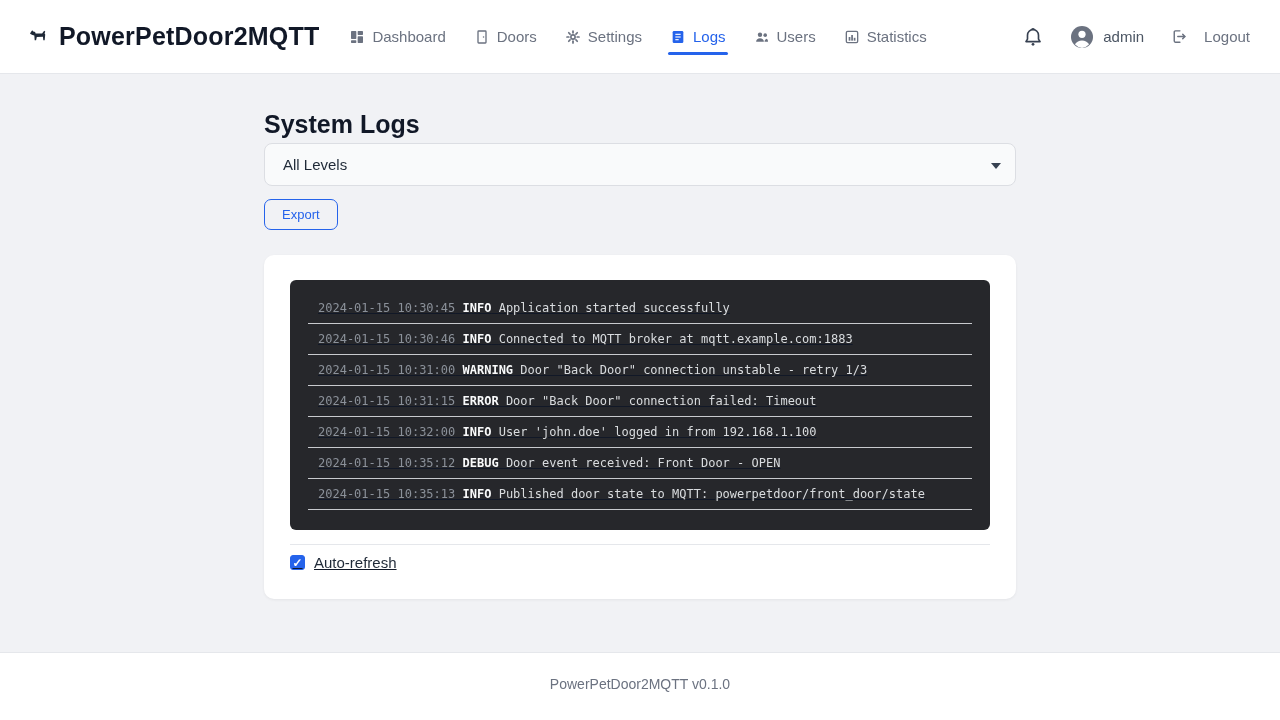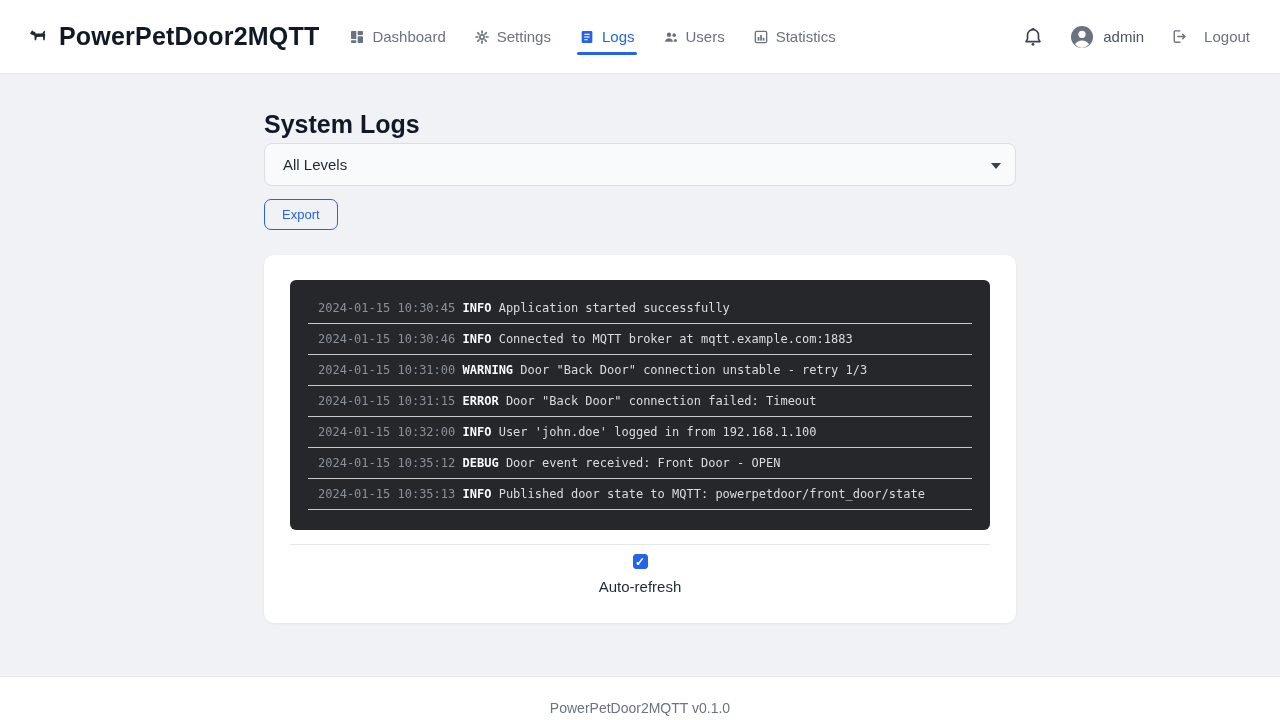--- a/index.html
+++ b/index.html
@@ -109,20 +109,21 @@
     font-family: "Liberation Sans", sans-serif;
   }
 
   
   .log-card {
     margin-top: 25px;
     background: #ffffff;
     border-radius: 10px;
     box-shadow: 0 1px 3px rgba(0,0,0,0.06);
     padding: 25px 26px 28px 26px;
+    text-decoration: underline;
   }
   .terminal {
     background: #26272b;
     border-radius: 6px;
     padding: 13px 18px 20px 18px;
     font-family: "DejaVu Sans Mono", monospace;
     font-size: 12px;
   }
   .log-row {
     padding: 8px 10px;
@@ -141,21 +142,20 @@
   .showing-text {
     margin-top: 25px;
     font-size: 13px;
     color: #6b7280;
   }
   .auto-refresh-row {
     margin-top: 9px;
     display: flex;
     align-items: center;
     gap: 9px;
-    flex-direction: column;
   }
   .checkbox {
     width: 15px; height: 15px;
     border-radius: 3px;
     border: 1px solid #9ca3af;
     background: #fff;
     cursor: pointer;
     display: flex;
     align-items: center;
     justify-content: center;
@@ -201,20 +201,29 @@
     <div class="nav-item">
       <span class="nav-icon">
         <svg viewBox="0 0 24 24" fill="currentColor">
             <rect x="3" y="3" width="8" height="12" rx="1"></rect>
             <rect x="3" y="17" width="8" height="4" rx="1"></rect>
             <rect x="13" y="3" width="8" height="6" rx="1"></rect>
             <rect x="13" y="11" width="8" height="10" rx="1"></rect>
           </svg>
       </span>
       <span>Dashboard</span>
+    </div>
+    <div class="nav-item">
+      <span class="nav-icon">
+        <svg viewBox="0 0 24 24" fill="none" stroke="currentColor" stroke-width="2">
+            <rect x="6" y="3" width="12" height="18" rx="1"></rect>
+            <circle cx="14.3" cy="12" r="1.2" fill="currentColor" stroke="none"></circle>
+          </svg>
+      </span>
+      <span>Doors</span>
     </div>
     <div class="nav-item">
       <span class="nav-icon">
         <svg viewBox="0 0 24 24" fill="none" stroke="currentColor">
             <circle cx="12" cy="12" r="3.2" stroke-width="2.4"></circle>
             <g stroke-width="2.6" stroke-linecap="round">
               <line x1="18.3" y1="12" x2="21" y2="12"></line>
               <line x1="16.45" y1="16.45" x2="18.36" y2="18.36"></line>
               <line x1="12" y1="18.3" x2="12" y2="21"></line>
               <line x1="7.55" y1="16.45" x2="5.64" y2="18.36"></line>

